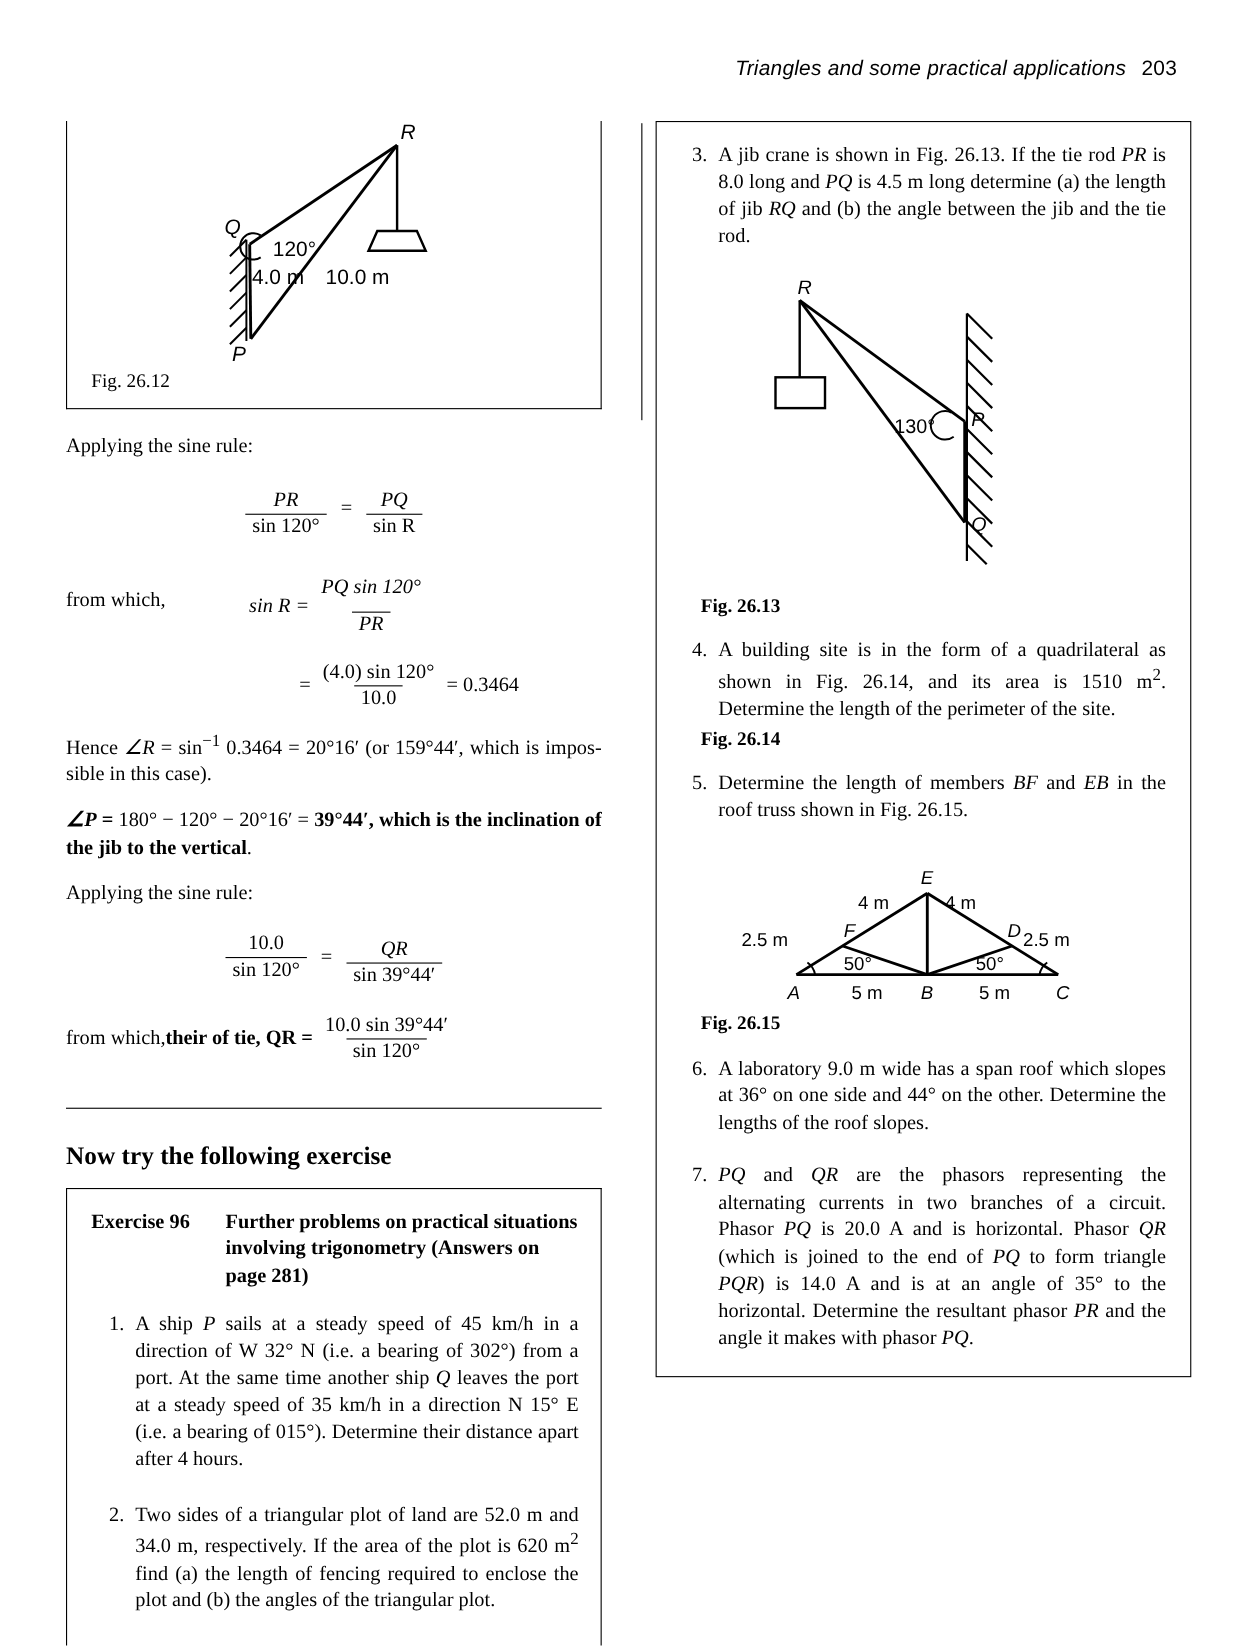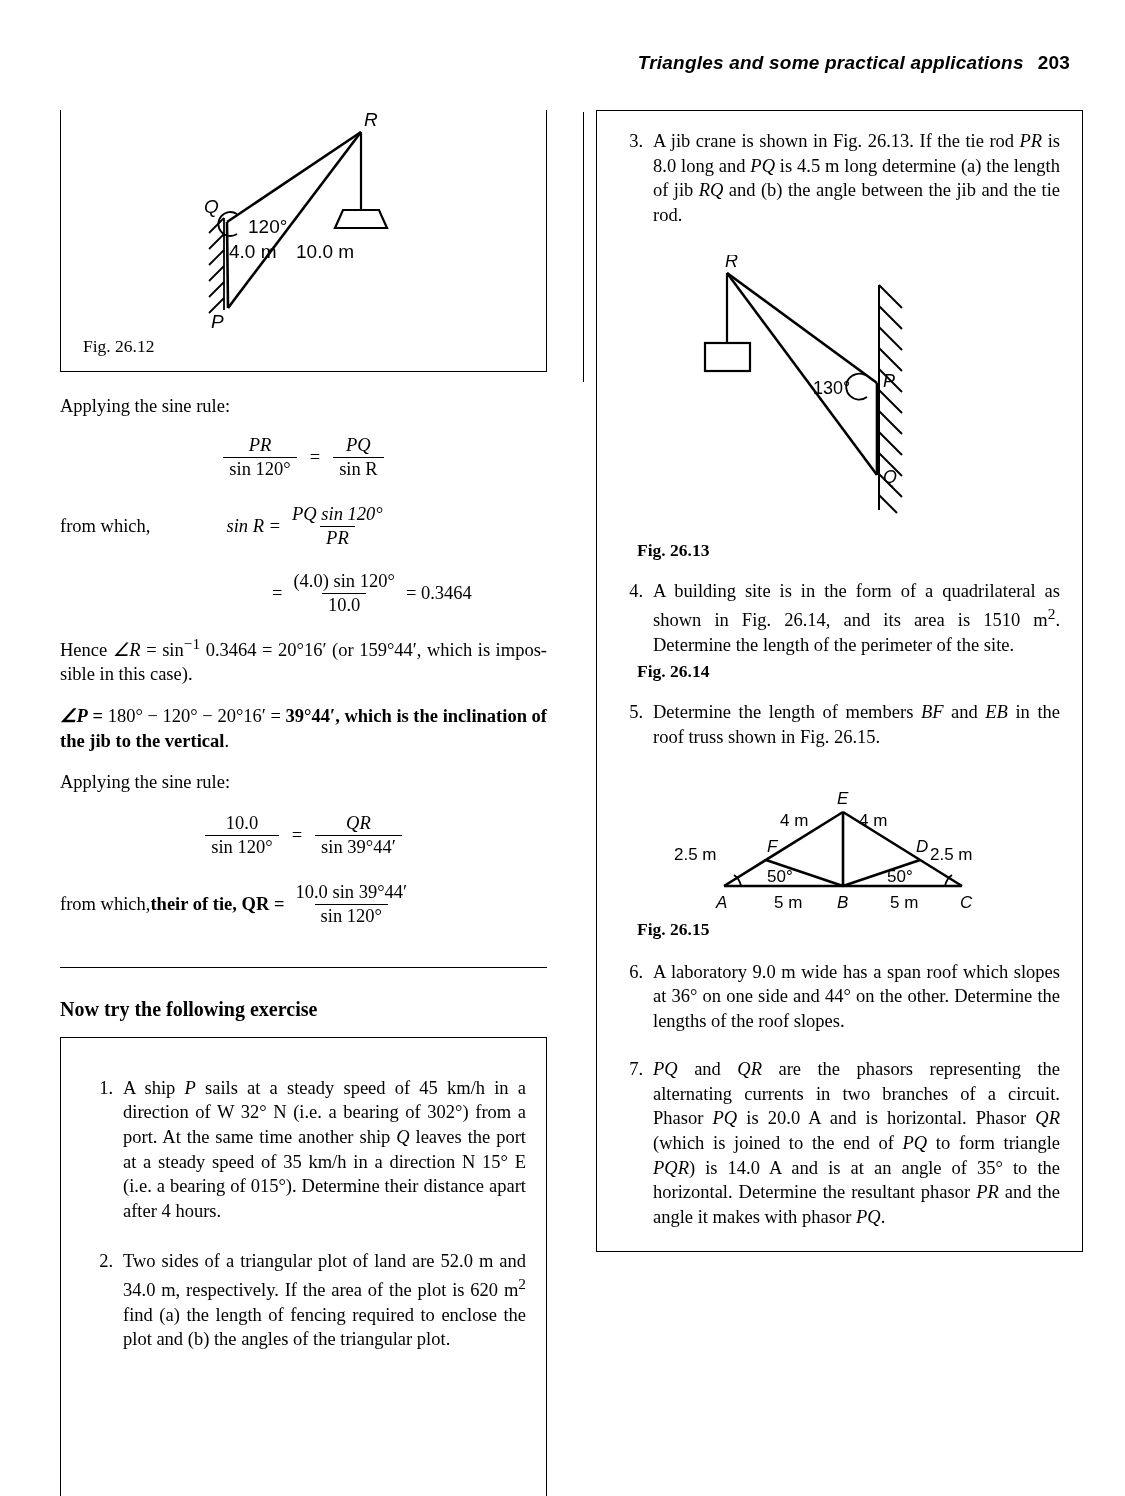--- a/index.html
+++ b/index.html
@@ -8,21 +8,21 @@
     font-family:"Liberation Serif",serif;
     color:#000;
     -webkit-font-smoothing:antialiased;
   }
   .page{position:absolute;left:0;top:0;width:1125px;height:1496px;overflow:hidden;}
 
   
   .header{
     position:absolute;left:0;top:52px;width:1070px;
     text-align:right;
-    font-style:italic;font-weight:bold;
+    font-style:italic;font-weight:normal;
     font-size:19px;
     font-family:"Liberation Sans",sans-serif;
     letter-spacing:0.2px;
   }
   .header .pgnum{font-style:normal;margin-left:14px;}
 
   
   .col-left{position:absolute;left:60px;top:110px;width:487px;}
   .col-right{position:absolute;left:596px;top:110px;width:487px;}
   .col-divider{position:absolute;left:583px;top:112px;width:0;height:270px;border-left:1.6px solid #000;}
@@ -43,21 +43,21 @@
   }
   .fig1-cap{position:absolute;left:22px;bottom:14px;}
 
   
   .para{
     font-size:18.5px;line-height:1.33;
     text-align:justify;
     margin:17px 0 0 0;
   }
   .para.first{margin-top:22px;}
-  .it{font-style:italic;}
+  .it{font-style:italic;margin-top:10px;}
   .bd{font-weight:bold;}
   .bdi{font-weight:bold;font-style:italic;}
 
   
   .mathrow{
     display:flex;align-items:center;
     font-size:18.5px;
     margin-top:14px;
   }
   .mathrow .lead{flex:0 0 auto;}
@@ -68,21 +68,21 @@
   }
   .frac .num{padding:0 6px 1px 6px;}
   .frac .den{border-top:1.3px solid #000;padding:1px 6px 0 6px;}
   .eq{margin:0 8px;}
   .ctr{display:flex;justify-content:center;align-items:center;}
 
   .rule{
     border:none;border-top:1.4px solid #000;
     margin:40px 0 0 0;height:0;
   }
-  .nowtry{font-weight:bold;font-size:20px;margin-top:30px;}
+  .nowtry{font-weight:bold;font-size:23px;margin-top:30px;}
 
   
   .exbox{
     margin-top:16px;
     border-left:1.6px solid #000;
     border-right:1.6px solid #000;
     border-top:1.6px solid #000;
     border-bottom:none;
     box-sizing:border-box;
     padding:18px 20px 10px 22px;
@@ -221,20 +221,24 @@
         <span class="den">sin 120°</span>
       </span>
     </div>
 
 
     <hr class="rule">
 
     <div class="nowtry">Now try the following exercise</div>
 
     <div class="exbox">
+      <div class="ex-head">
+        <span class="exno">Exercise 96</span>
+        <span class="extitle">Further problems on practical situations involving trigonometry (Answers on page 281)</span>
+      </div>
       <ul class="qlist">
         <li class="qitem">
           <span class="qn">1.</span>
           <span class="qt">A ship <span class="it">P</span> sails at a steady speed of 45 km/h in a direction of W 32°&nbsp;N (i.e. a bearing of 302°) from a port. At the same time another ship <span class="it">Q</span> leaves the port at a steady speed of 35 km/h in a direction N 15°&nbsp;E (i.e. a bearing of 015°). Determine their distance apart after 4 hours.</span>
         </li>
         <li class="qitem" style="margin-top:26px;">
           <span class="qn">2.</span>
           <span class="qt">Two sides of a triangular plot of land are 52.0 m and 34.0 m, respectively. If the area of the plot is 620 m<sup>2</sup> find (a) the length of fencing required to enclose the plot and (b) the angles of the triangular plot.</span>
         </li>
       </ul>

